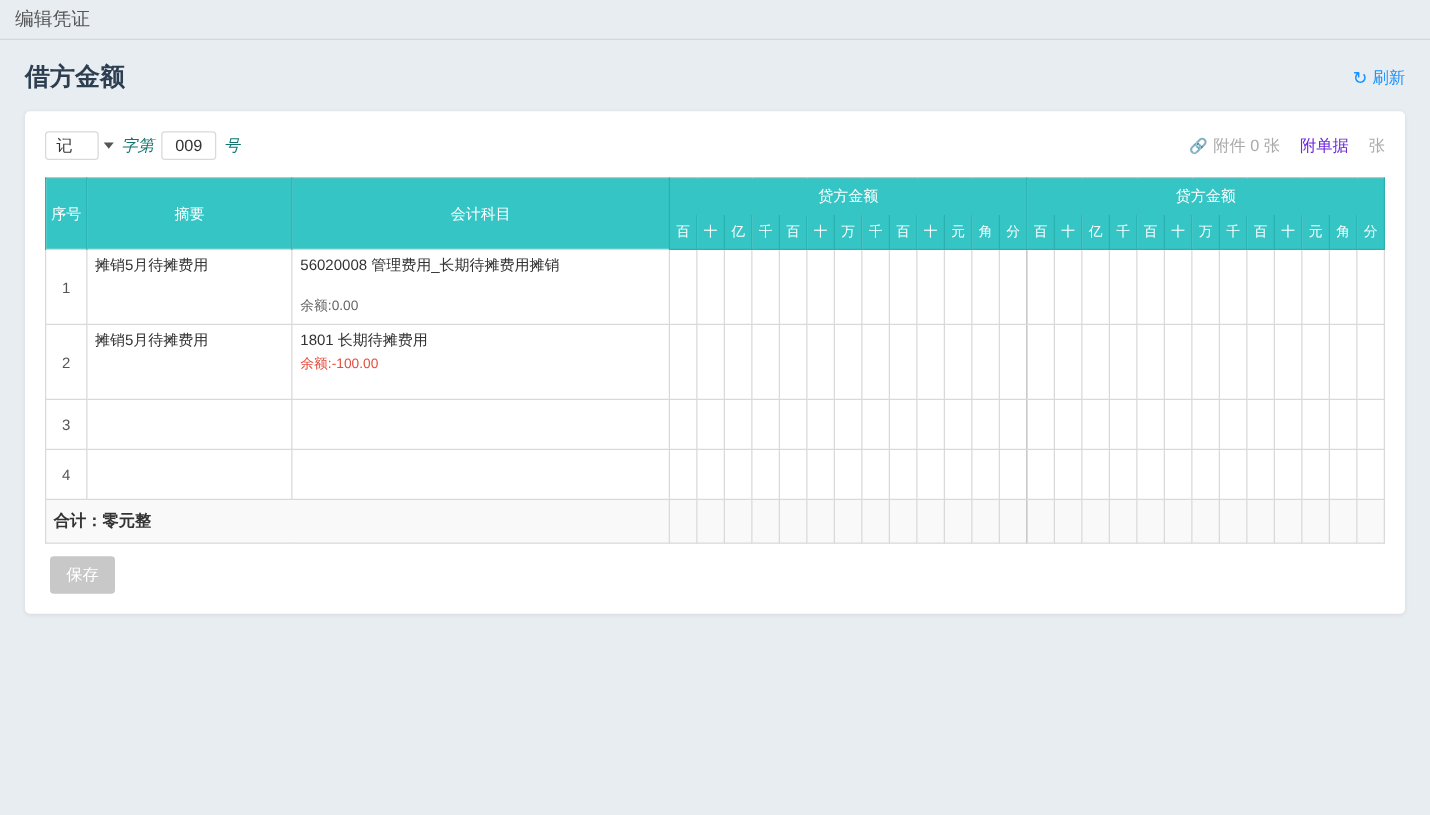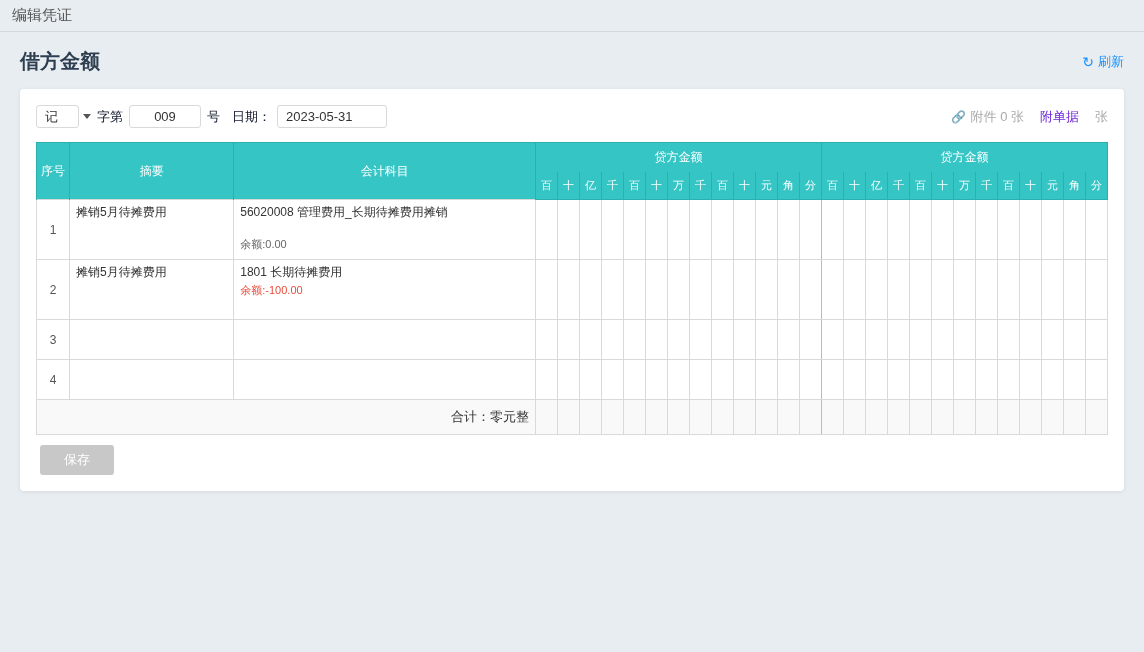--- a/index.html
+++ b/index.html
@@ -65,22 +65,23 @@
       gap: 12px;
       margin-bottom: 14px;
       flex-wrap: wrap;
     }
     .form-group {
       display: flex;
       align-items: center;
       gap: 6px;
     }
     .form-label {
-      color: #0f172a;
-      font-size: 13px;
+      color: #0f766e;
+      font-size: 13px;
+      font-style: italic;
     }
     .select-wrapper {
       position: relative;
       display: inline-flex;
       align-items: center;
     }
     .ji-select {
       border: 1px solid #d9d9d9;
       border-radius: 3px;
       padding: 3px 20px 3px 8px;
@@ -88,21 +89,21 @@
       background: #fff;
       cursor: pointer;
       appearance: none;
       color: #333;
     }
     .zi-input {
       border: 1px solid #d9d9d9;
       border-radius: 3px;
       padding: 3px 8px;
       font-size: 13px;
-      width: 72px;
+      width: 44px;
       text-align: center;
       color: #333;
     }
     .date-input {
       border: 1px solid #d9d9d9;
       border-radius: 3px;
       padding: 3px 8px;
       font-size: 13px;
       color: #333;
       width: 110px;
@@ -203,21 +204,21 @@
       padding: 10px 6px 0 6px;
       color: #aaa;
       font-size: 12px;
     }
     .save-btn {
       float: right;
       background: #c8c8c8;
       color: #fff;
       border: none;
       border-radius: 3px;
-      padding: 6px 24px;
+      padding: 6px 13px;
       font-size: 13px;
       cursor: pointer;
       margin-top: -2px;
     }
     .chevron-down {
       display: inline-block;
       width: 0;
       height: 0;
       border-left: 4px solid transparent;
       border-right: 4px solid transparent;
@@ -262,24 +263,20 @@
         <div class="form-group">
           <div class="select-wrapper">
             <select class="ji-select">
               <option>记</option>
             </select>
             <span class="chevron-down"></span>
           </div>
           <span class="form-label">字第</span>
           <input class="zi-input" type="text" value="009" style="">
           <span class="form-label">号</span>
-        </div>
-        <div class="form-group">
-          <span class="form-label">日期：</span>
-          <input class="date-input" type="text" value="2023-05-31" style="">
         </div>
         <div class="right-group">
           <div class="attachment-link">
             <span class="clip-icon">🔗</span>
             <span>附件 0 张</span>
           </div>
           <span class="fj-btn">附单据</span>
           <span class="zhang-label">张</span>
         </div>
       </div>
@@ -456,21 +453,21 @@
               <td class="digit-col"></td>
               <td class="digit-col"></td>
               <td class="digit-col"></td>
               <td class="digit-col"></td>
               <td class="digit-col"></td>
               <td class="digit-col"></td>
             </tr>
           </tbody>
         <tfoot>
           <tr class="total-row">
-            <td colspan="3" style="font-weight:normal; font-size:13px;text-align:right;">合计：零元整</td>
+            <td colspan="3" style="font-weight:bold; font-size:13px;">合计：零元整</td>
             <td class="digit-col"></td>
             <td class="digit-col"></td>
             <td class="digit-col"></td>
             <td class="digit-col"></td>
             <td class="digit-col"></td>
             <td class="digit-col"></td>
             <td class="digit-col"></td>
             <td class="digit-col"></td>
             <td class="digit-col"></td>
             <td class="digit-col"></td>

